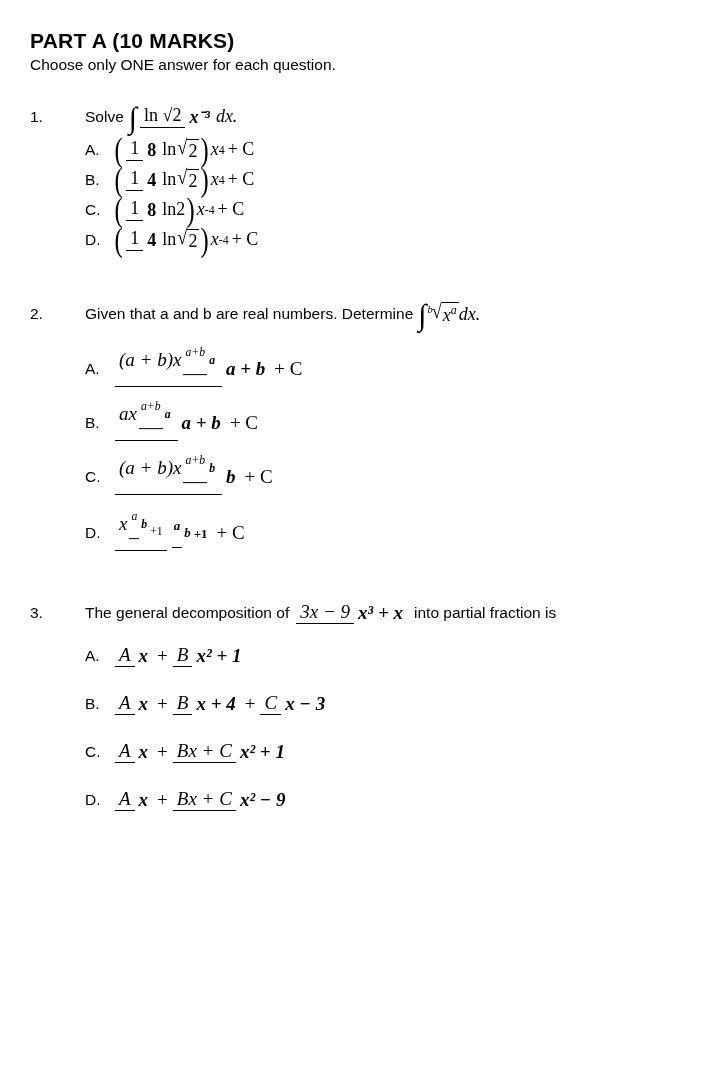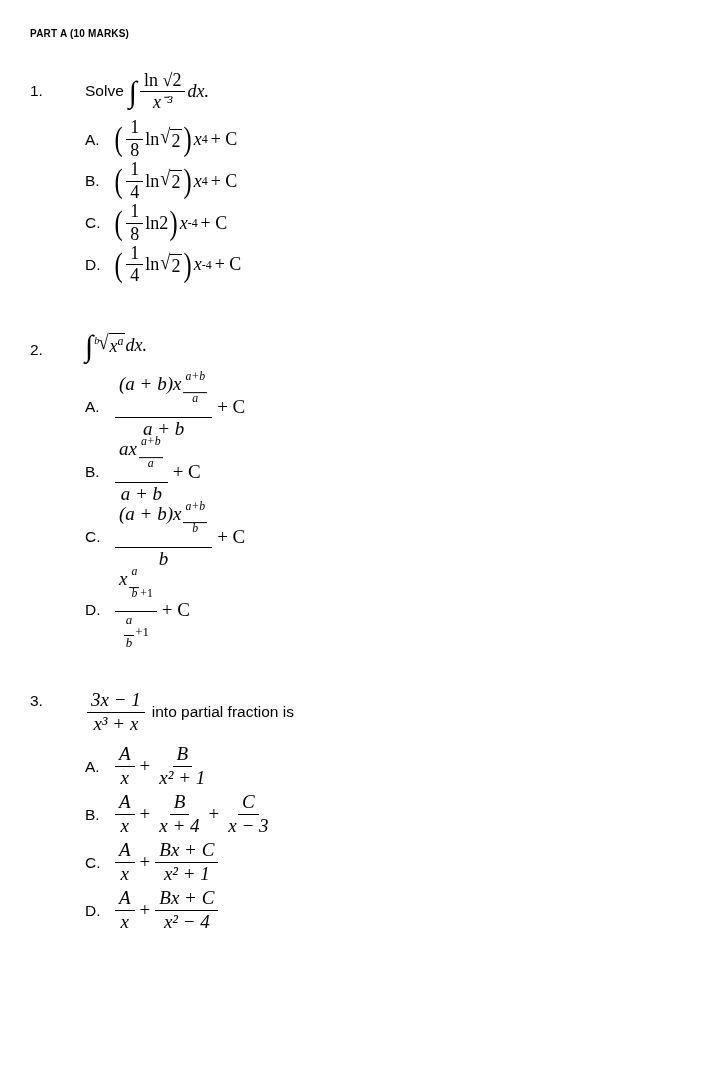--- a/index.html
+++ b/index.html
@@ -17,21 +17,21 @@
   }
   .page {
     position: absolute;
     inset: 0;
     padding: 28px 30px 0 30px;
     box-sizing: border-box;
   }
 
   
   .part-title {
-    font-size: 10px;
+    font-size: 21px;
     font-weight: bold;
     letter-spacing: 0.2px;
     margin: 0 0 1px 0;
     line-height: 1.25;
   }
   .part-sub {
     font-size: 15.5px;
     margin: 0;
     line-height: 1.3;
   }
@@ -84,37 +84,38 @@
   .math {
     display: inline-flex;
     align-items: center;
     font-family: "Liberation Serif", serif;
   }
   .ital { font-style: italic; }
   .up   { font-style: normal; }
 
   .frac {
     display: inline-flex;
-    flex-direction: column;
+    flex-direction: row;
     align-items: center;
     vertical-align: middle;
     margin: 0 2px;
     line-height: 1.08;
   }
   .frac > .num {
     padding: 0 4px 1px 4px;
     border-bottom: 1.3px solid #000;
     white-space: nowrap;
   }
   .frac > .den {
     padding: 1px 4px 0 4px;
     white-space: nowrap;
+    font-weight: bold;
   }
   .frac.small { font-size: 0.62em; margin: 0 1px; }
-  .frac.small > .num { border-bottom-width: 1px; padding: 0 2px 8px 2px; }
+  .frac.small > .num { border-bottom-width: 1px; padding: 0 2px 14px 2px; }
   .frac.small > .den { padding: 0 2px 0 2px; }
 
   .intsign {
     font-family: "Liberation Serif", serif;
     font-size: 30px;
     line-height: 0.62;
     display: inline-block;
     transform: translateY(1px);
     margin-right: 1px;
   }
@@ -168,20 +169,21 @@
   .fs19 { font-size: 19px; }
   .fs18 { font-size: 18px; }
 </style>
 </head>
 <body>
 
 <div class="page">
 
   <div>
     <div class="part-title">PART A (10 MARKS)</div>
+    <div class="part-sub">Choose only ONE answer for each question.</div>
   </div>
 
   <div class="question">
     <div class="q-head">
       <span class="q-num">1.</span>
       <span class="q-text">
         <span class="word">Solve</span>
         <span class="math fs18">
           <span class="intsign">∫</span>
           <span class="frac">
@@ -272,20 +274,21 @@
         </span>
       </div>
 
     </div>
   </div>
 
   <div class="question" style="margin-top:46px;">
     <div class="q-head">
       <span class="q-num">2.</span>
       <span class="q-text">
+        <span class="word">Given that a and b are real numbers. Determine</span>
         <span class="math fs18">
           <span class="intsign">∫</span>
           <span class="nthroot">
             <span class="idx">b</span>
             <span class="sqrt">
               <span class="radsign">√</span>
               <span class="radicand ital"><span>x</span><span class="sup">a</span></span>
             </span>
           </span>
           <span class="ital">dx.</span>
@@ -363,23 +366,24 @@
         </span>
       </div>
 
     </div>
   </div>
 
   <div class="question" style="margin-top:40px;">
     <div class="q-head">
       <span class="q-num">3.</span>
       <span class="q-text">
+        <span class="word">The general decomposition of</span>
         <span class="math fs19">
           <span class="frac">
-            <span class="num ital">3x − 1</span>
+            <span class="num ital">3x − 9</span>
             <span class="den ital">x³ + x</span>
           </span>
         </span>
         <span class="word">into partial fraction is</span>
       </span>
     </div>
 
     <div class="options" style="margin-top:8px;">
 
       <div class="option" style="min-height:48px;">
@@ -435,21 +439,21 @@
       <div class="option" style="min-height:48px;">
         <span class="opt-letter">D.</span>
         <span class="opt-body math fs19">
           <span class="frac">
             <span class="num ital">A</span>
             <span class="den ital">x</span>
           </span>
           <span class="op up">+</span>
           <span class="frac">
             <span class="num ital">Bx + C</span>
-            <span class="den ital">x² − 4</span>
+            <span class="den ital">x² − 9</span>
           </span>
         </span>
       </div>
 
     </div>
   </div>
 
 </div>
 
 </body></html>

